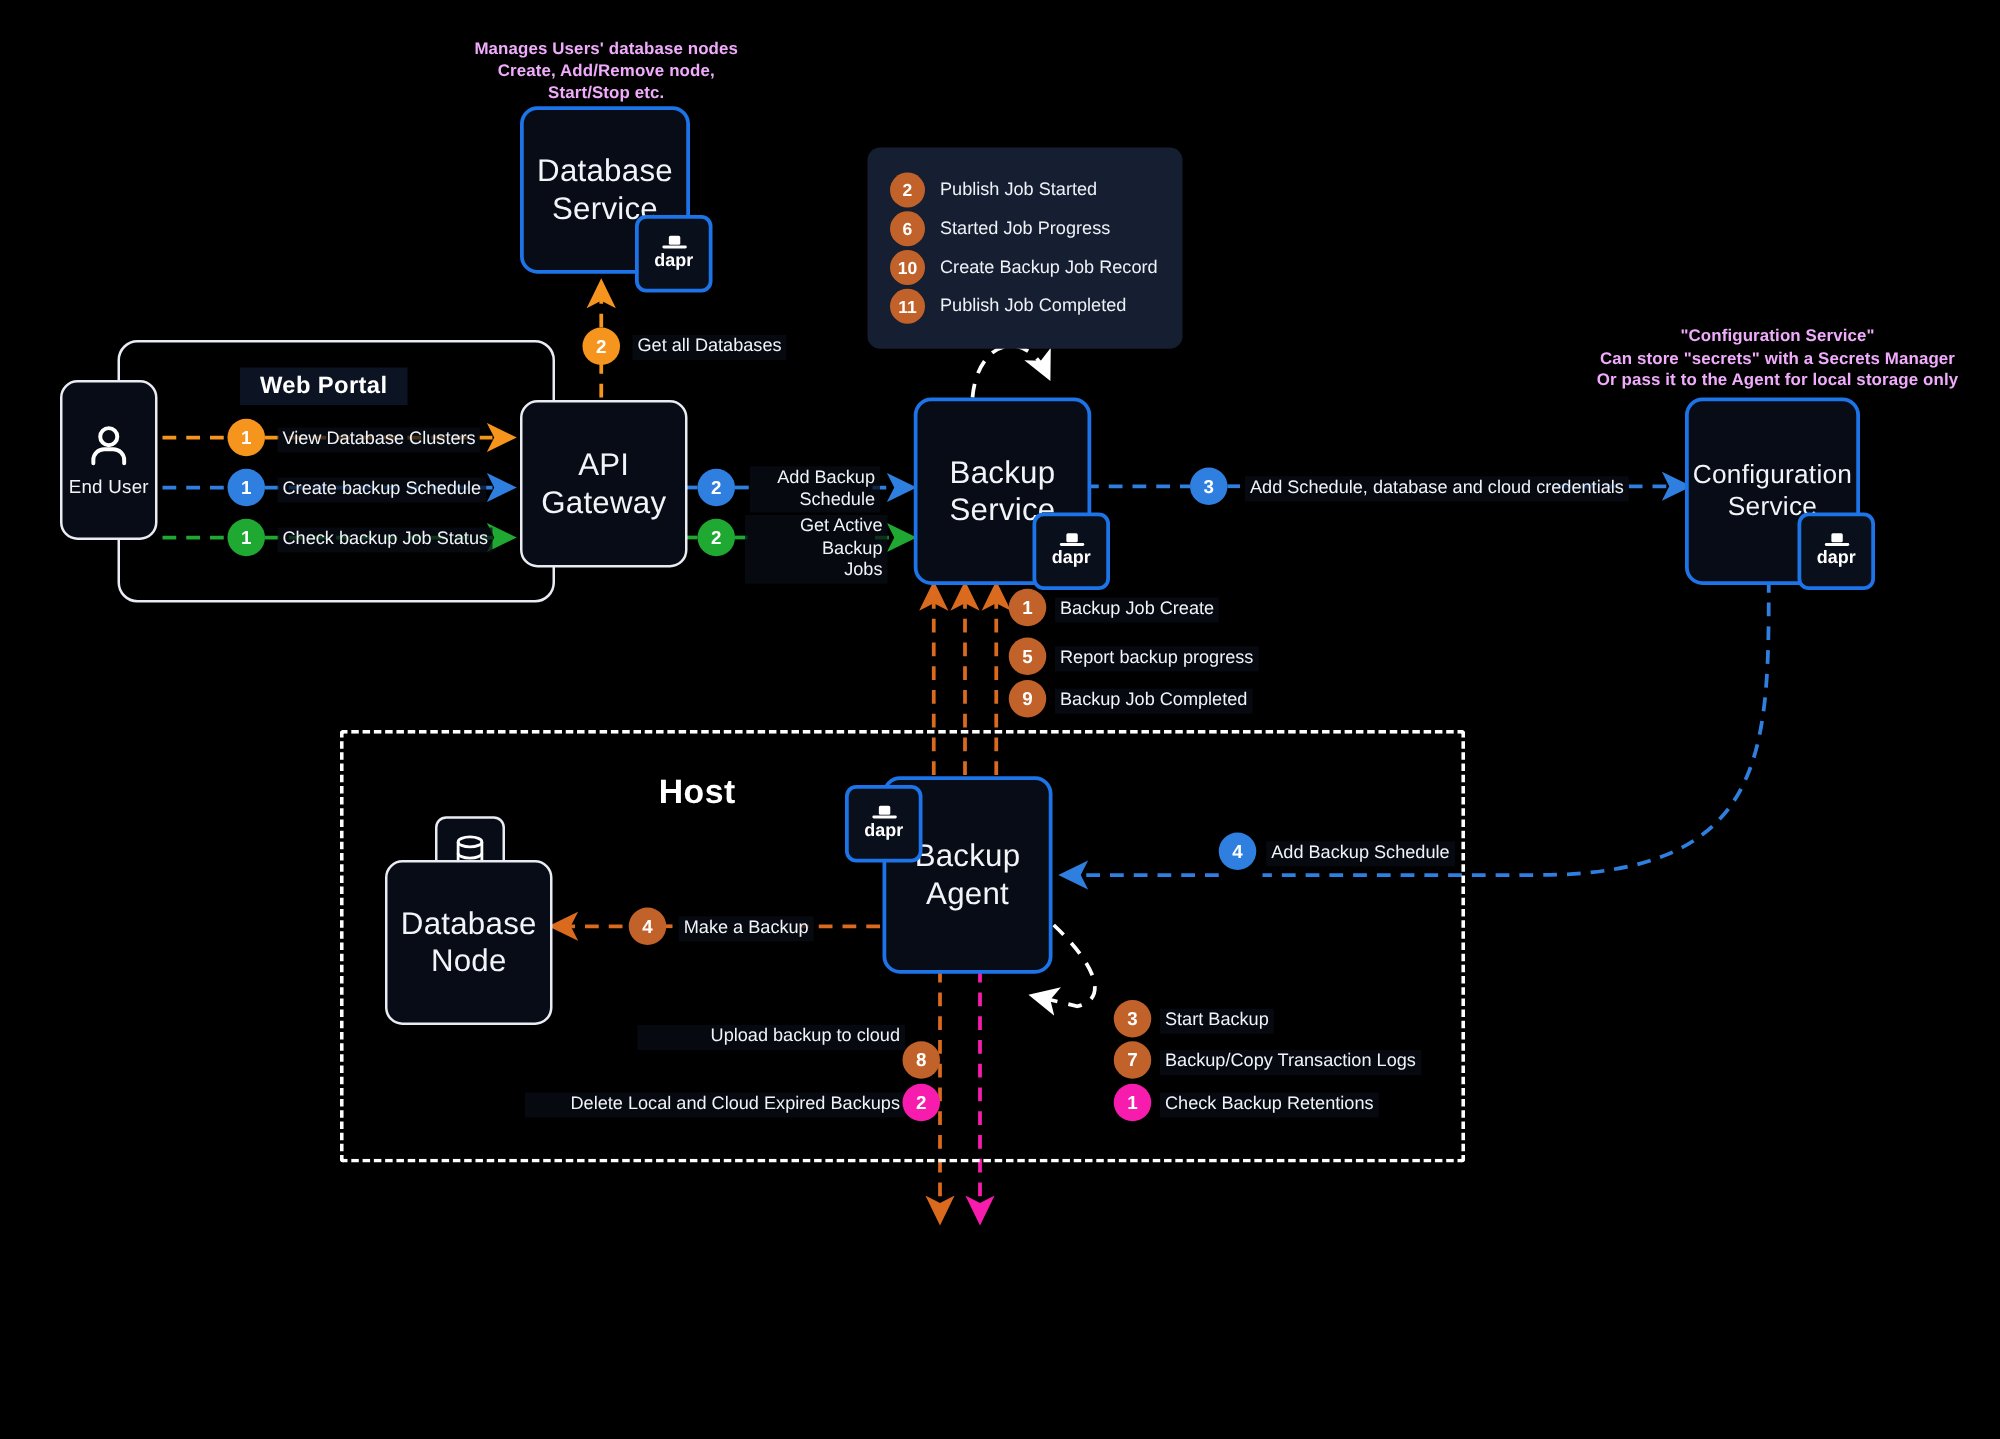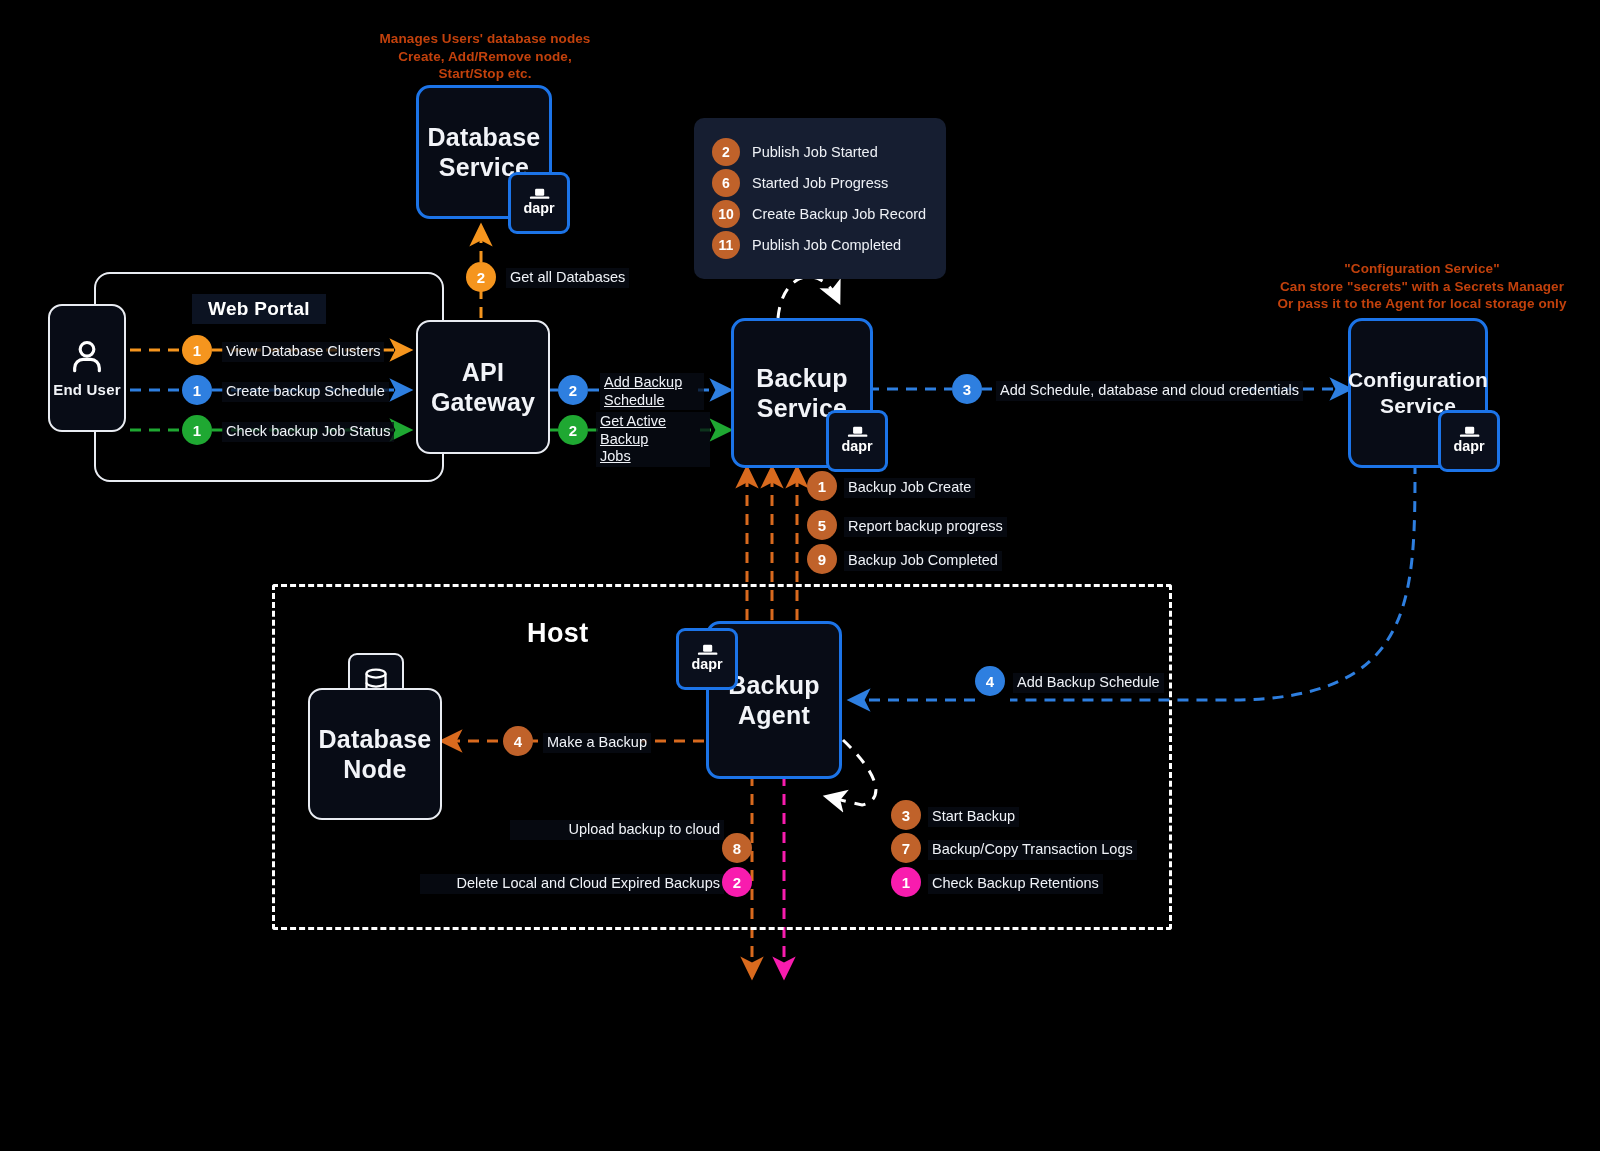--- a/index.html
+++ b/index.html
@@ -31,21 +31,21 @@
     display: flex;
     flex-direction: column;
     align-items: center;
     justify-content: center;
     text-align: center;
     line-height: 1.22;
     letter-spacing: .2px;
   }
   .node.blue   { border: 3px solid #1C74E8; }
   .node.white  { border: 2px solid #e9ecf2; }
-  .node-title  { font-size: 25px; font-weight: 700; color: #f2f4f8; white-space: pre-line; }
+  .node-title  { font-size: 25px; font-weight: 400; color: #f2f4f8; white-space: pre-line; }
   .node-title.sm { font-size: 21px; }
 
   
   .dapr {
     position: absolute;
     width: 56px; height: 56px;
     border-radius: 9px;
     background: #0a0f1c;
     border: 3px solid #1C74E8;
     display: flex; align-items: center; justify-content: center;
@@ -118,27 +118,27 @@
   
   .flab {
     position: absolute;
     font-size: 14.5px; color: #f0f3f8;
     white-space: pre-line;
     line-height: 1.22;
     z-index: 5;
     background: rgba(8,12,22,0.75);
     padding: 1px 4px;
   }
-  .flab.c  { text-align: left; text-decoration: underline; }
+  .flab.c  { text-align: right; }
   .flab.r  { text-align: right; }
 
   
   .note {
     position: absolute;
-    font-size: 13.5px; font-weight: 700; color: #c2410c;
+    font-size: 13.5px; font-weight: 700; color: #f0abfc;
     text-align: center; line-height: 1.3;
     white-space: pre-line;
     letter-spacing: .1px;
   }
   
   .dbicon {
     position: absolute;
     width: 52px; height: 58px;
     border-radius: 9px;
     border: 2px solid #e9ecf2;

